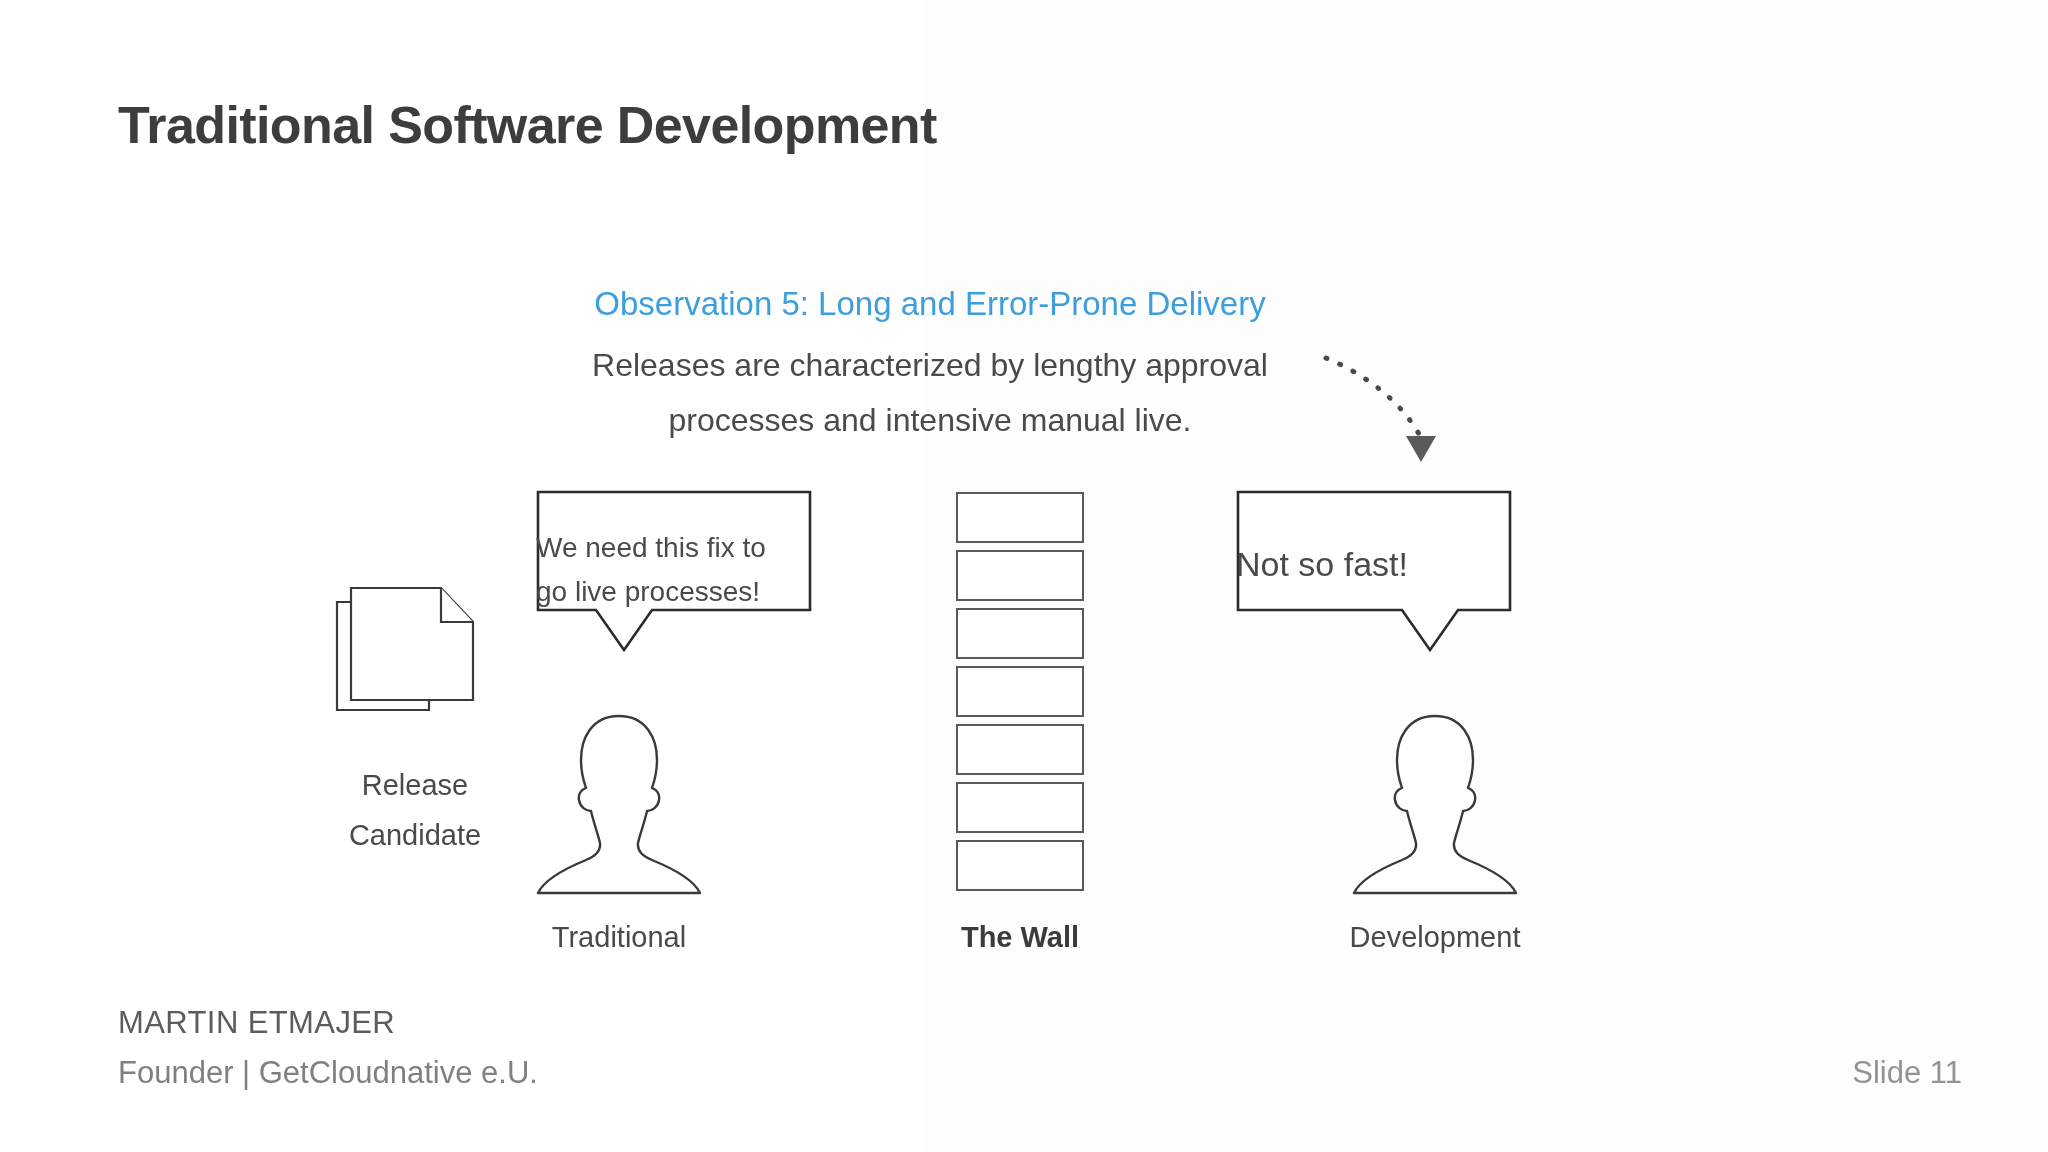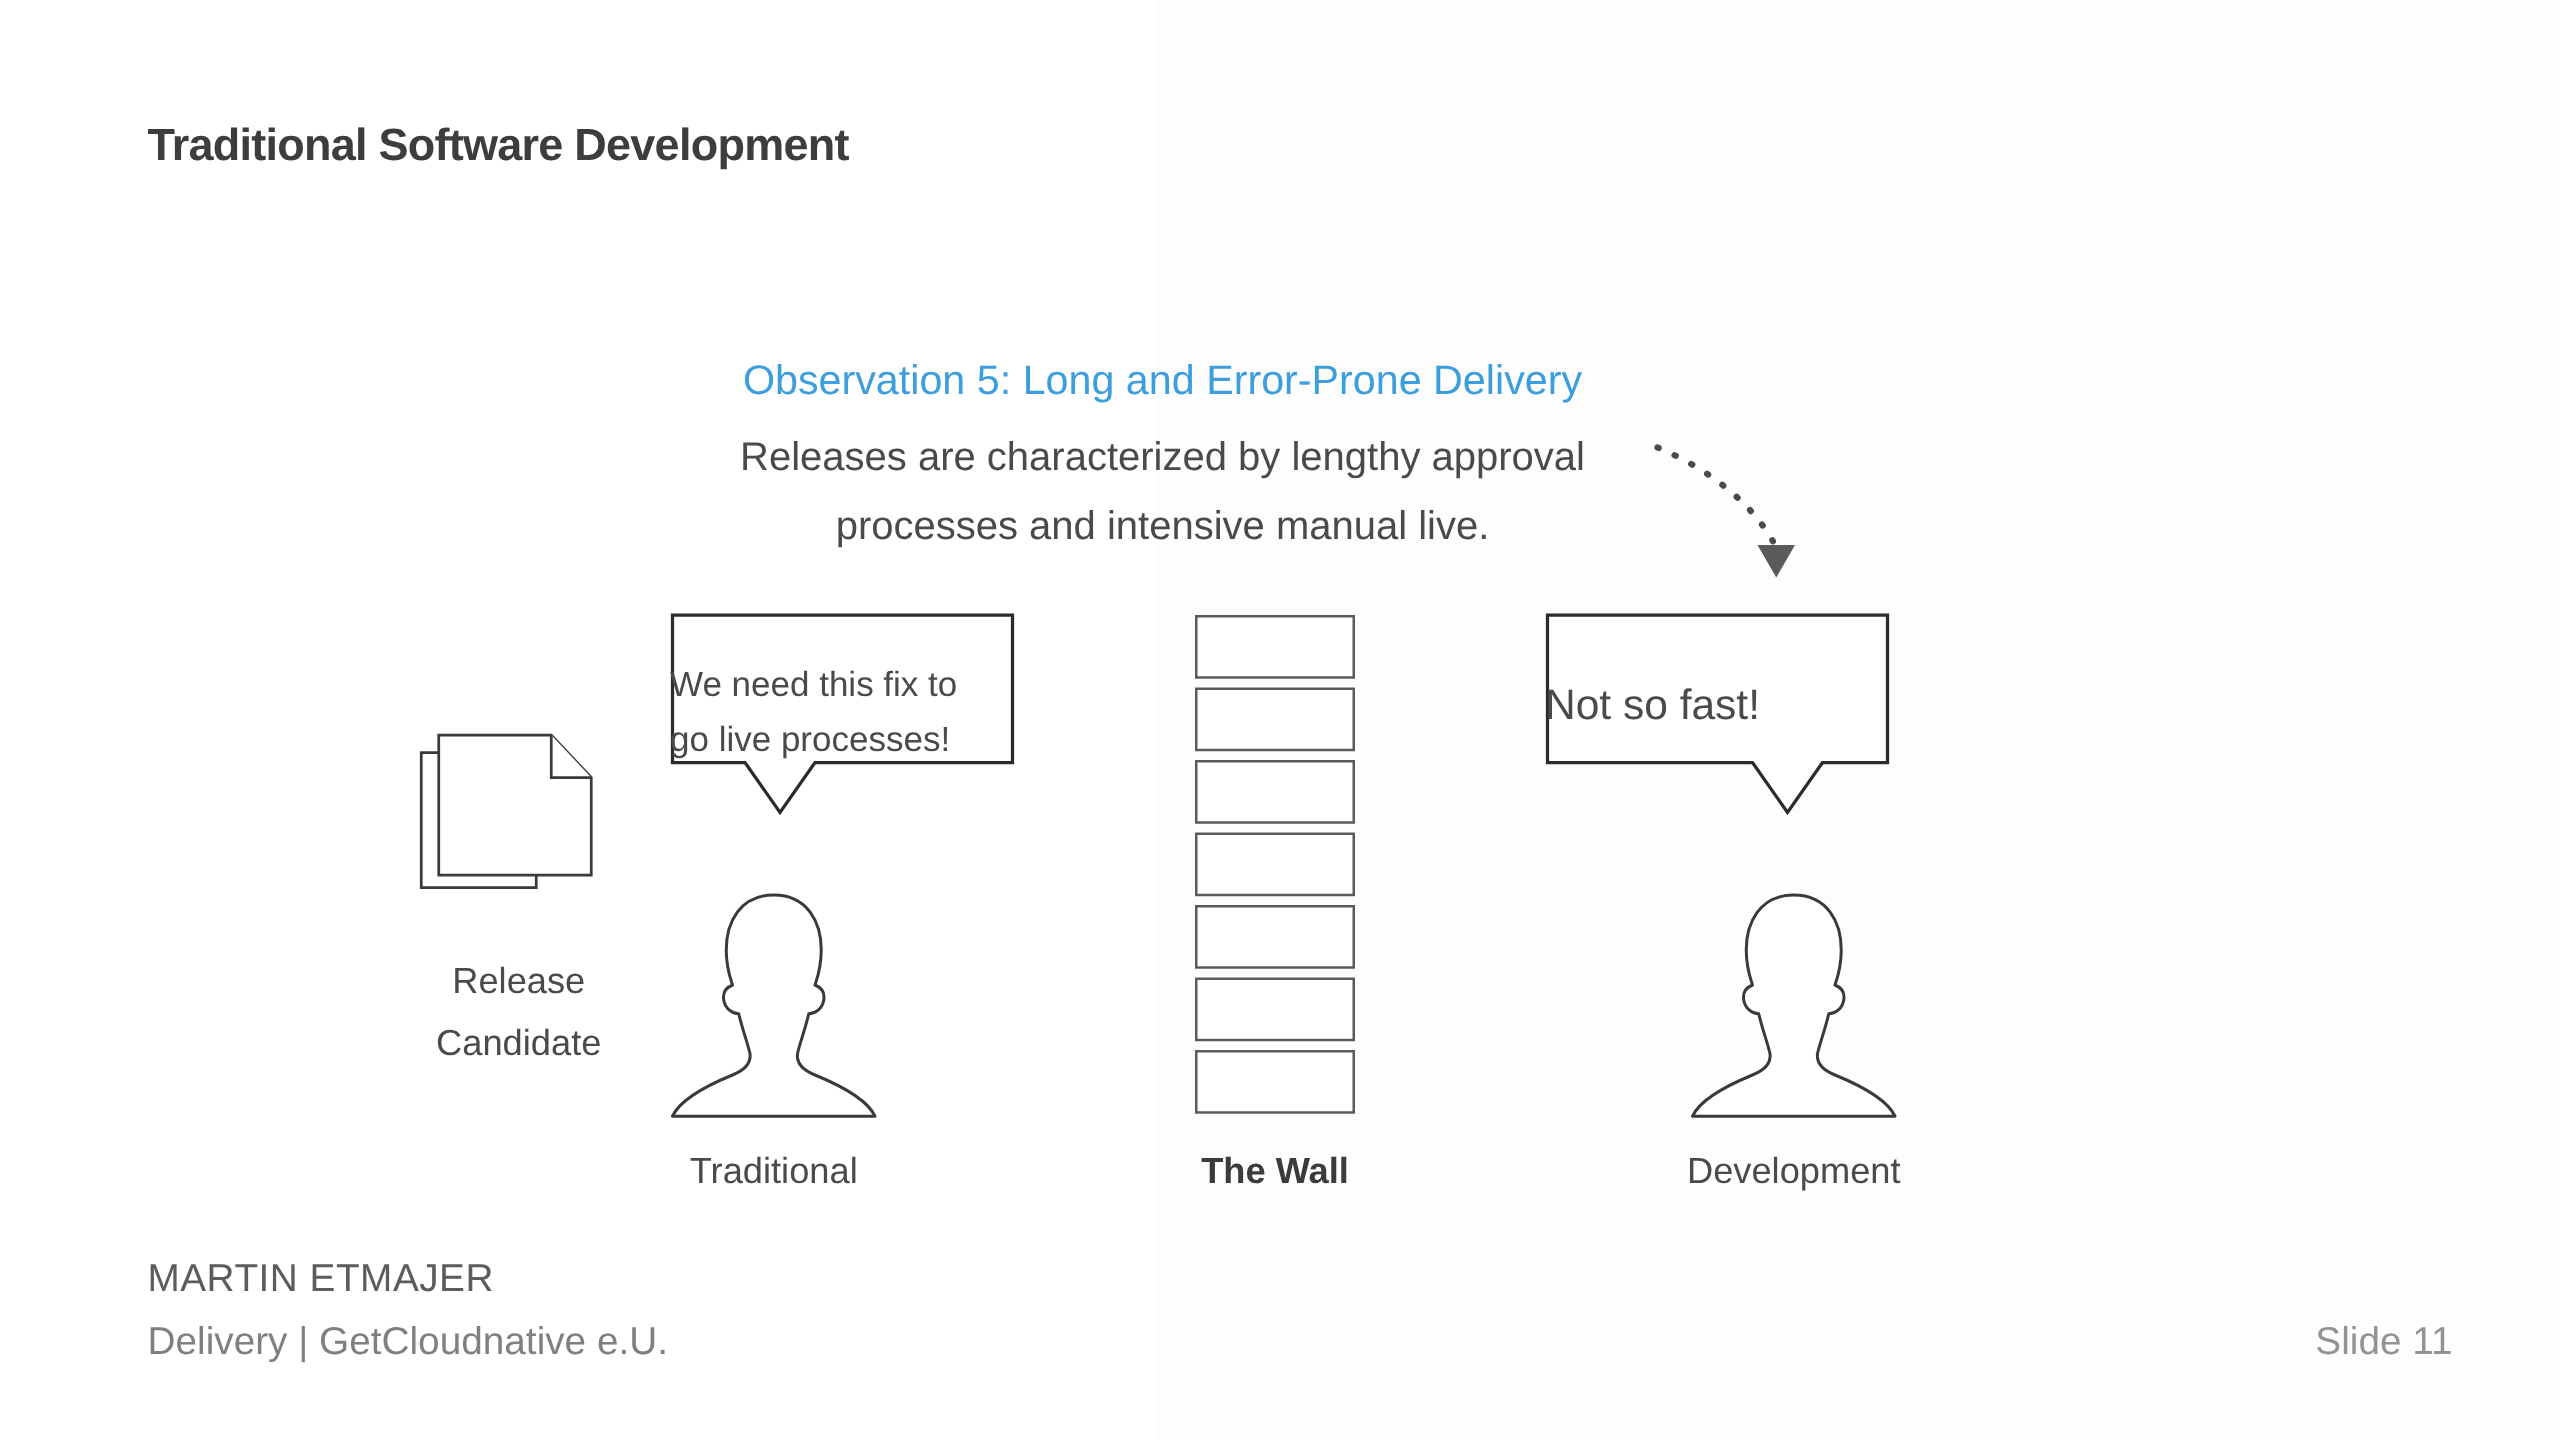--- a/index.html
+++ b/index.html
@@ -26,21 +26,21 @@
     height: 1152px;
     background: #fdfdfd;
     pointer-events: none;
   }
 
   
   .slide-title {
     position: absolute;
     left: 118px;
     top: 95px;
-    font-size: 36px;
+    font-size: 52px;
     font-weight: 700;
     letter-spacing: -0.6px;
     color: #3d3d3d;
     white-space: nowrap;
   }
 
   
   .observation-heading {
     position: absolute;
     left: 380px;
@@ -259,16 +259,16 @@
              C 106 122, 110 112, 113 99
              C 118 99, 124 95, 125 88
              C 126 82, 123 78, 118 76
              C 120 70, 123 62, 123 48
              C 123 26, 112 4, 85 4 Z" fill="#ffffff" stroke="#3a3a3a" stroke-width="2.4" stroke-linejoin="round"></path>
   </svg>
 
   <div class="caption" style="left:1290px; top:912px; width:290px;">Development</div>
 
   <div class="footer-name">MARTIN ETMAJER</div>
-  <div class="footer-role">Delivery | GetCloudnative e.U.</div>
+  <div class="footer-role">Founder | GetCloudnative e.U.</div>
   <div class="slide-number">Slide 11</div>
 
 </div>
 
 </body></html>

